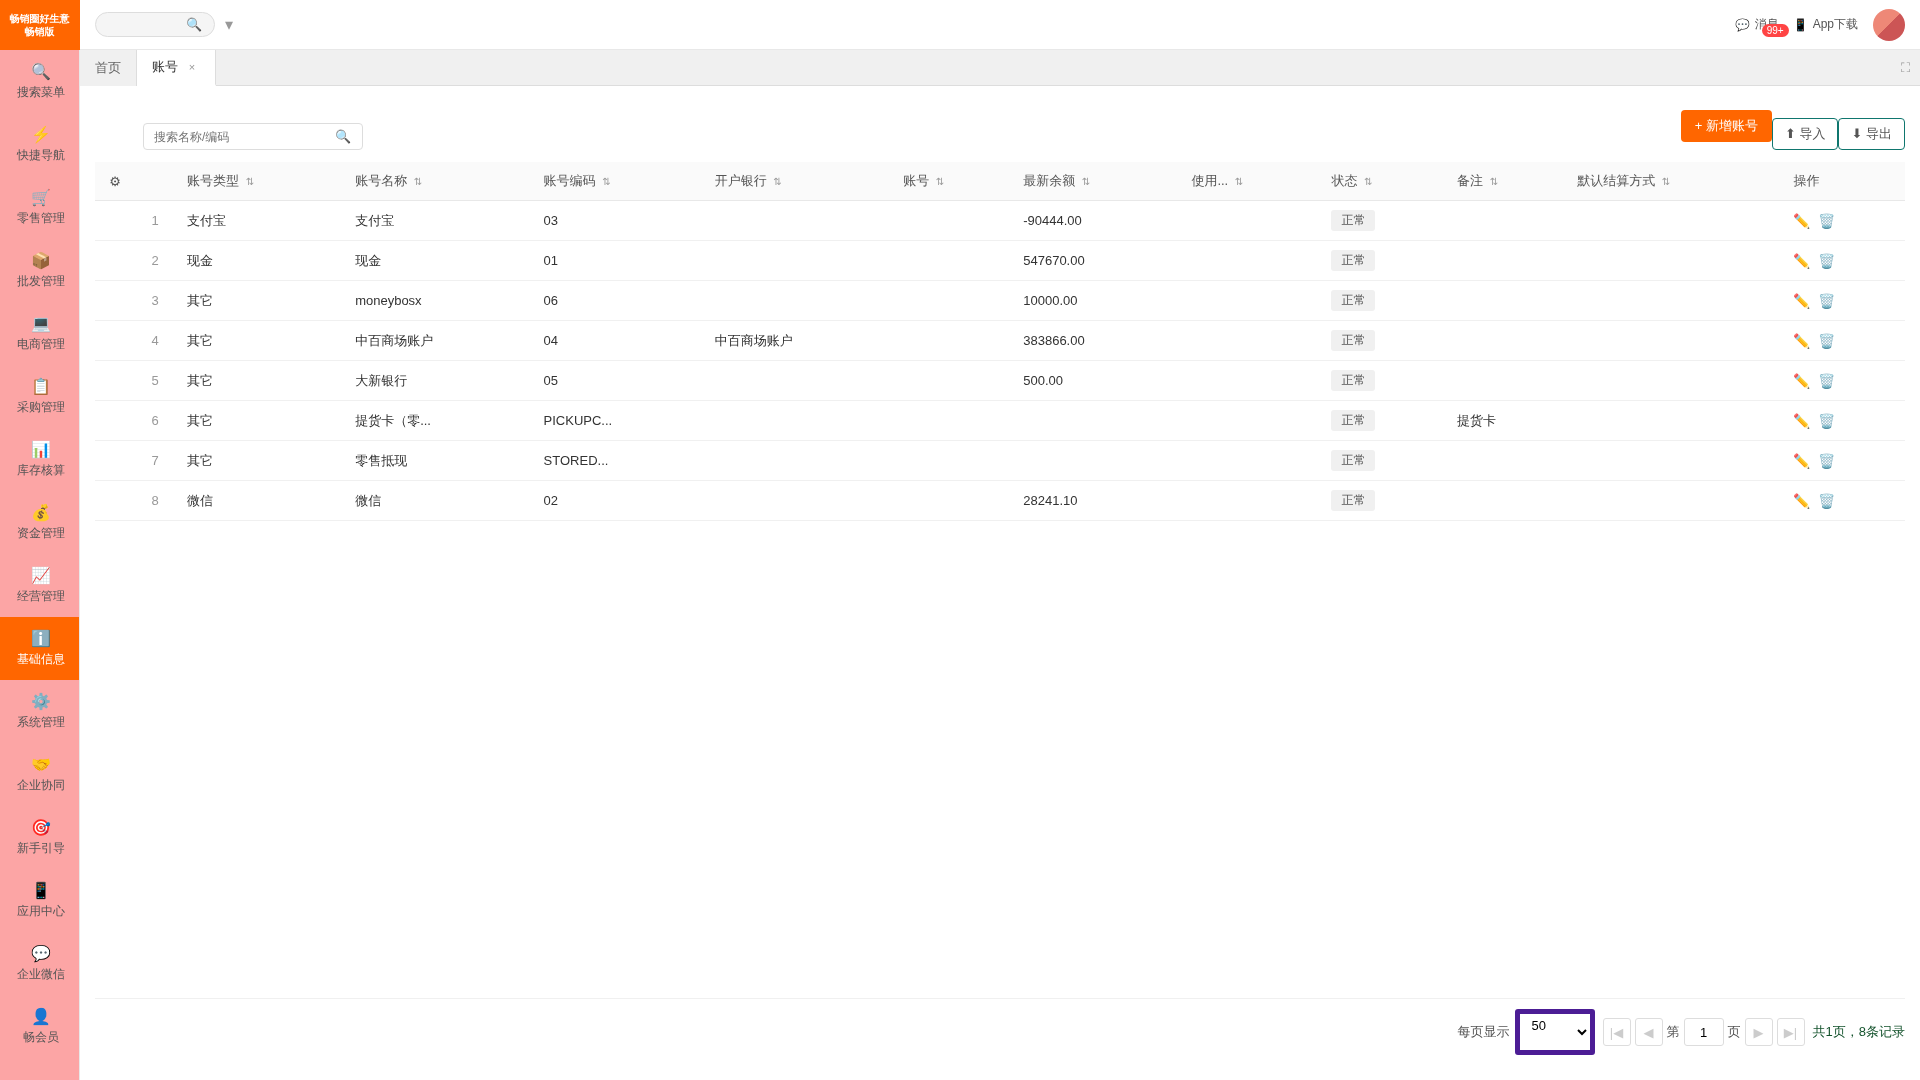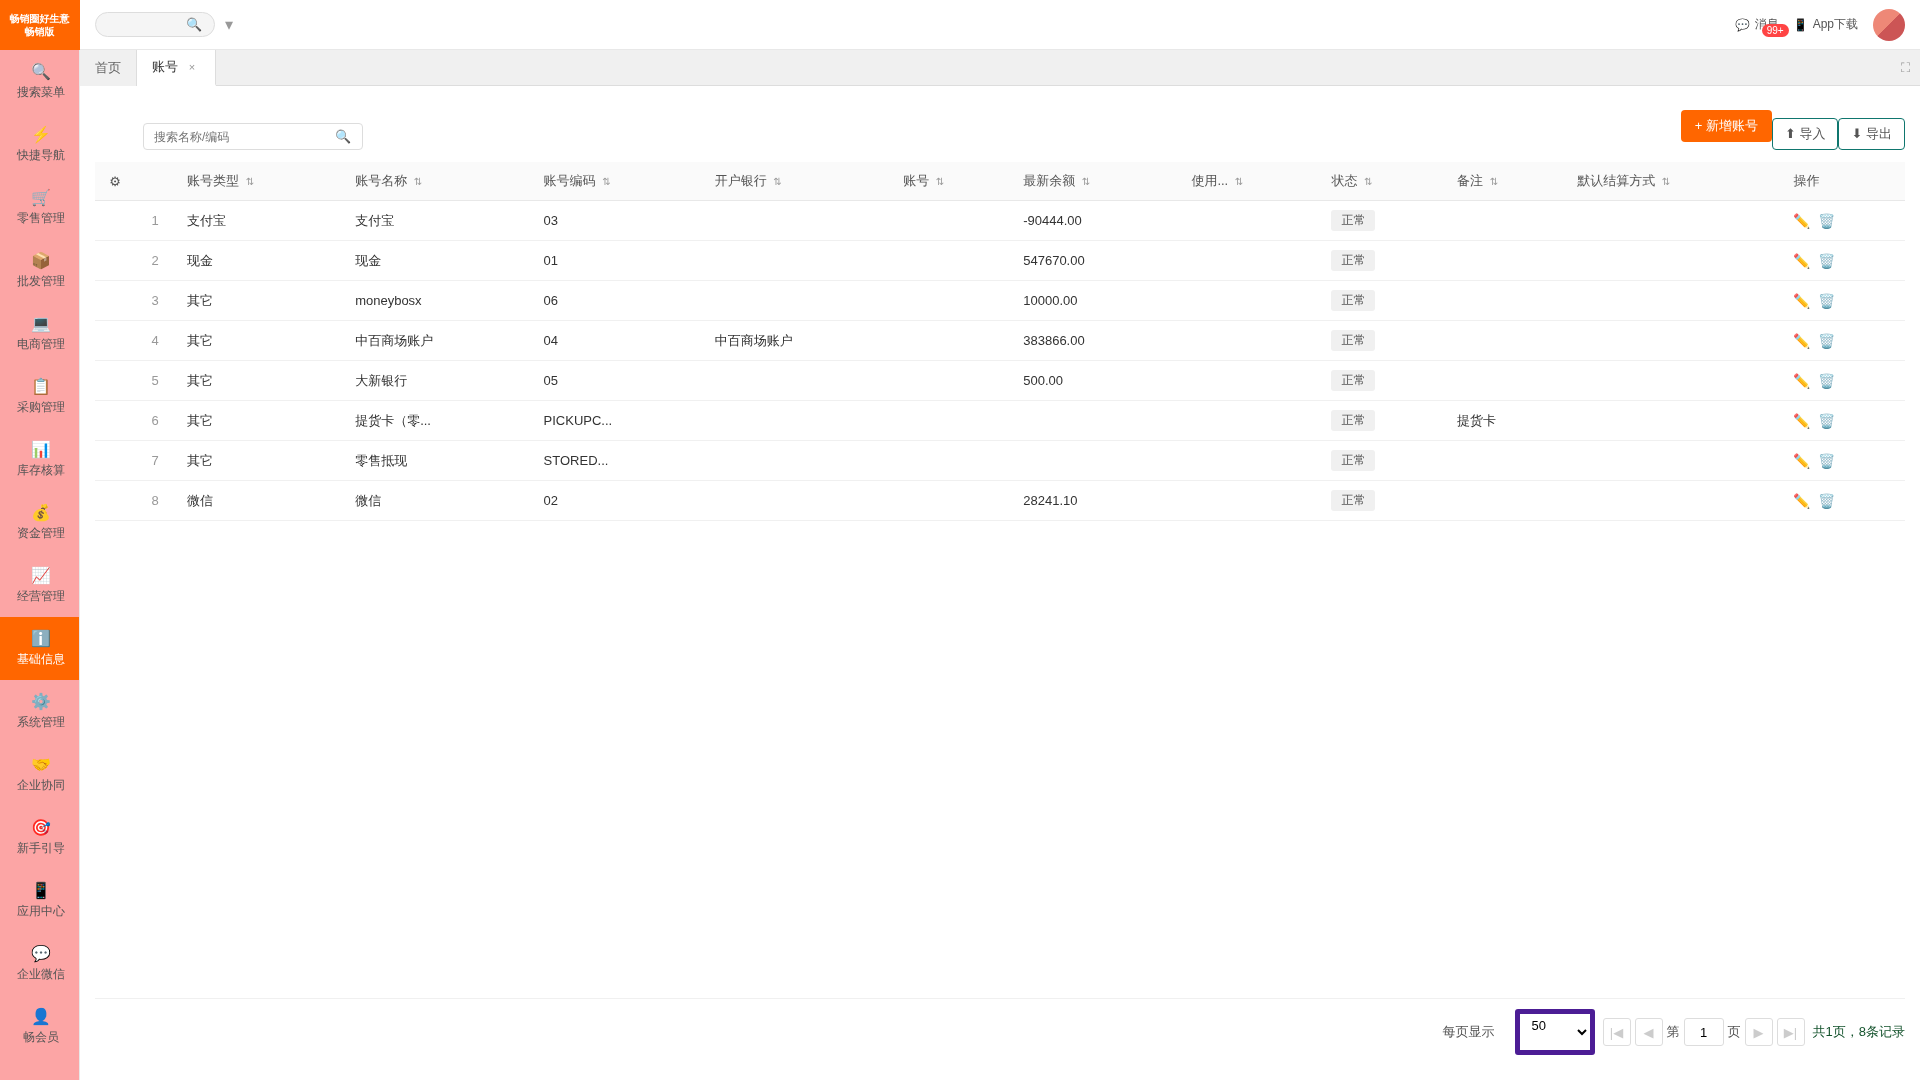--- a/index.html
+++ b/index.html
@@ -300,21 +300,21 @@
       gap: 8px;
       font-size: 13px;
       color: #555;
       flex-shrink: 0;
       border-top: 1px solid #f0f0f0;
       margin-top: 10px;
     }
     .page-size-select {
       display: flex;
       align-items: center;
-      gap: 20px;
+      gap: 5px;
     }
     .page-size-select select {
       border: 5px solid #4c1d95;
       border-radius: 3px;
       padding: 3px 20px 16px 8px;
       font-size: 13px;
       outline: none;
       background: white;
     }
     .page-nav {

